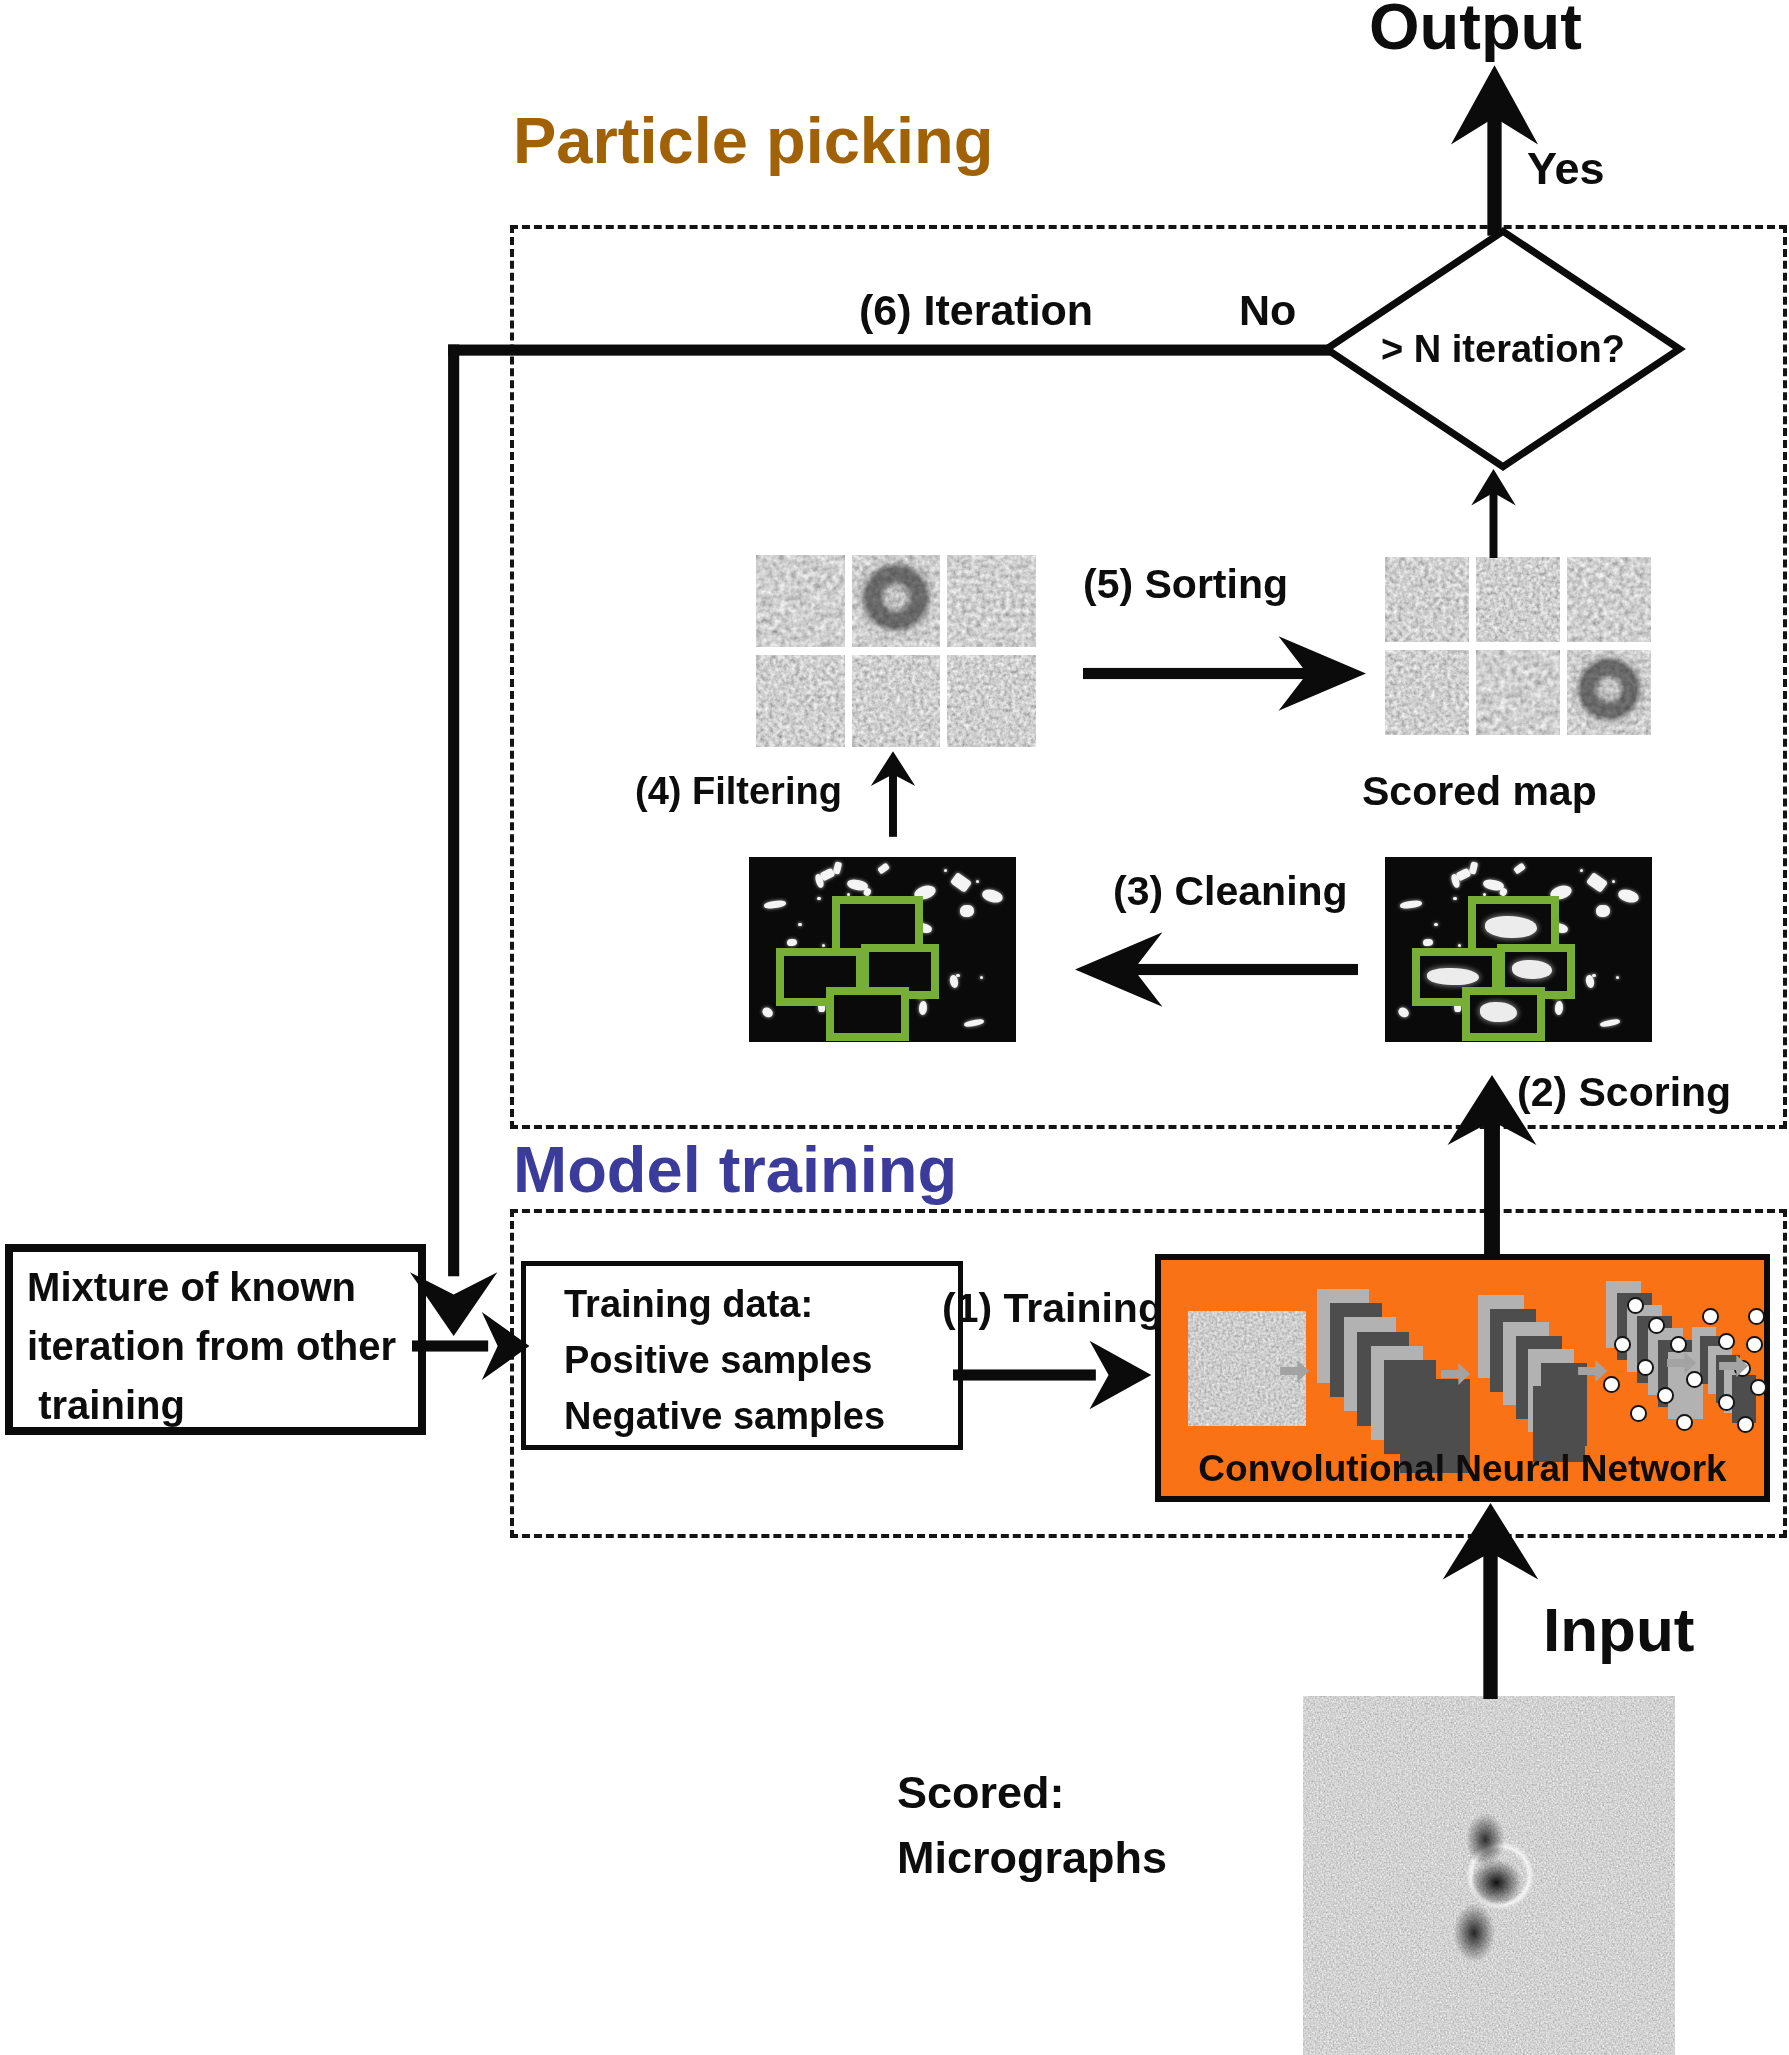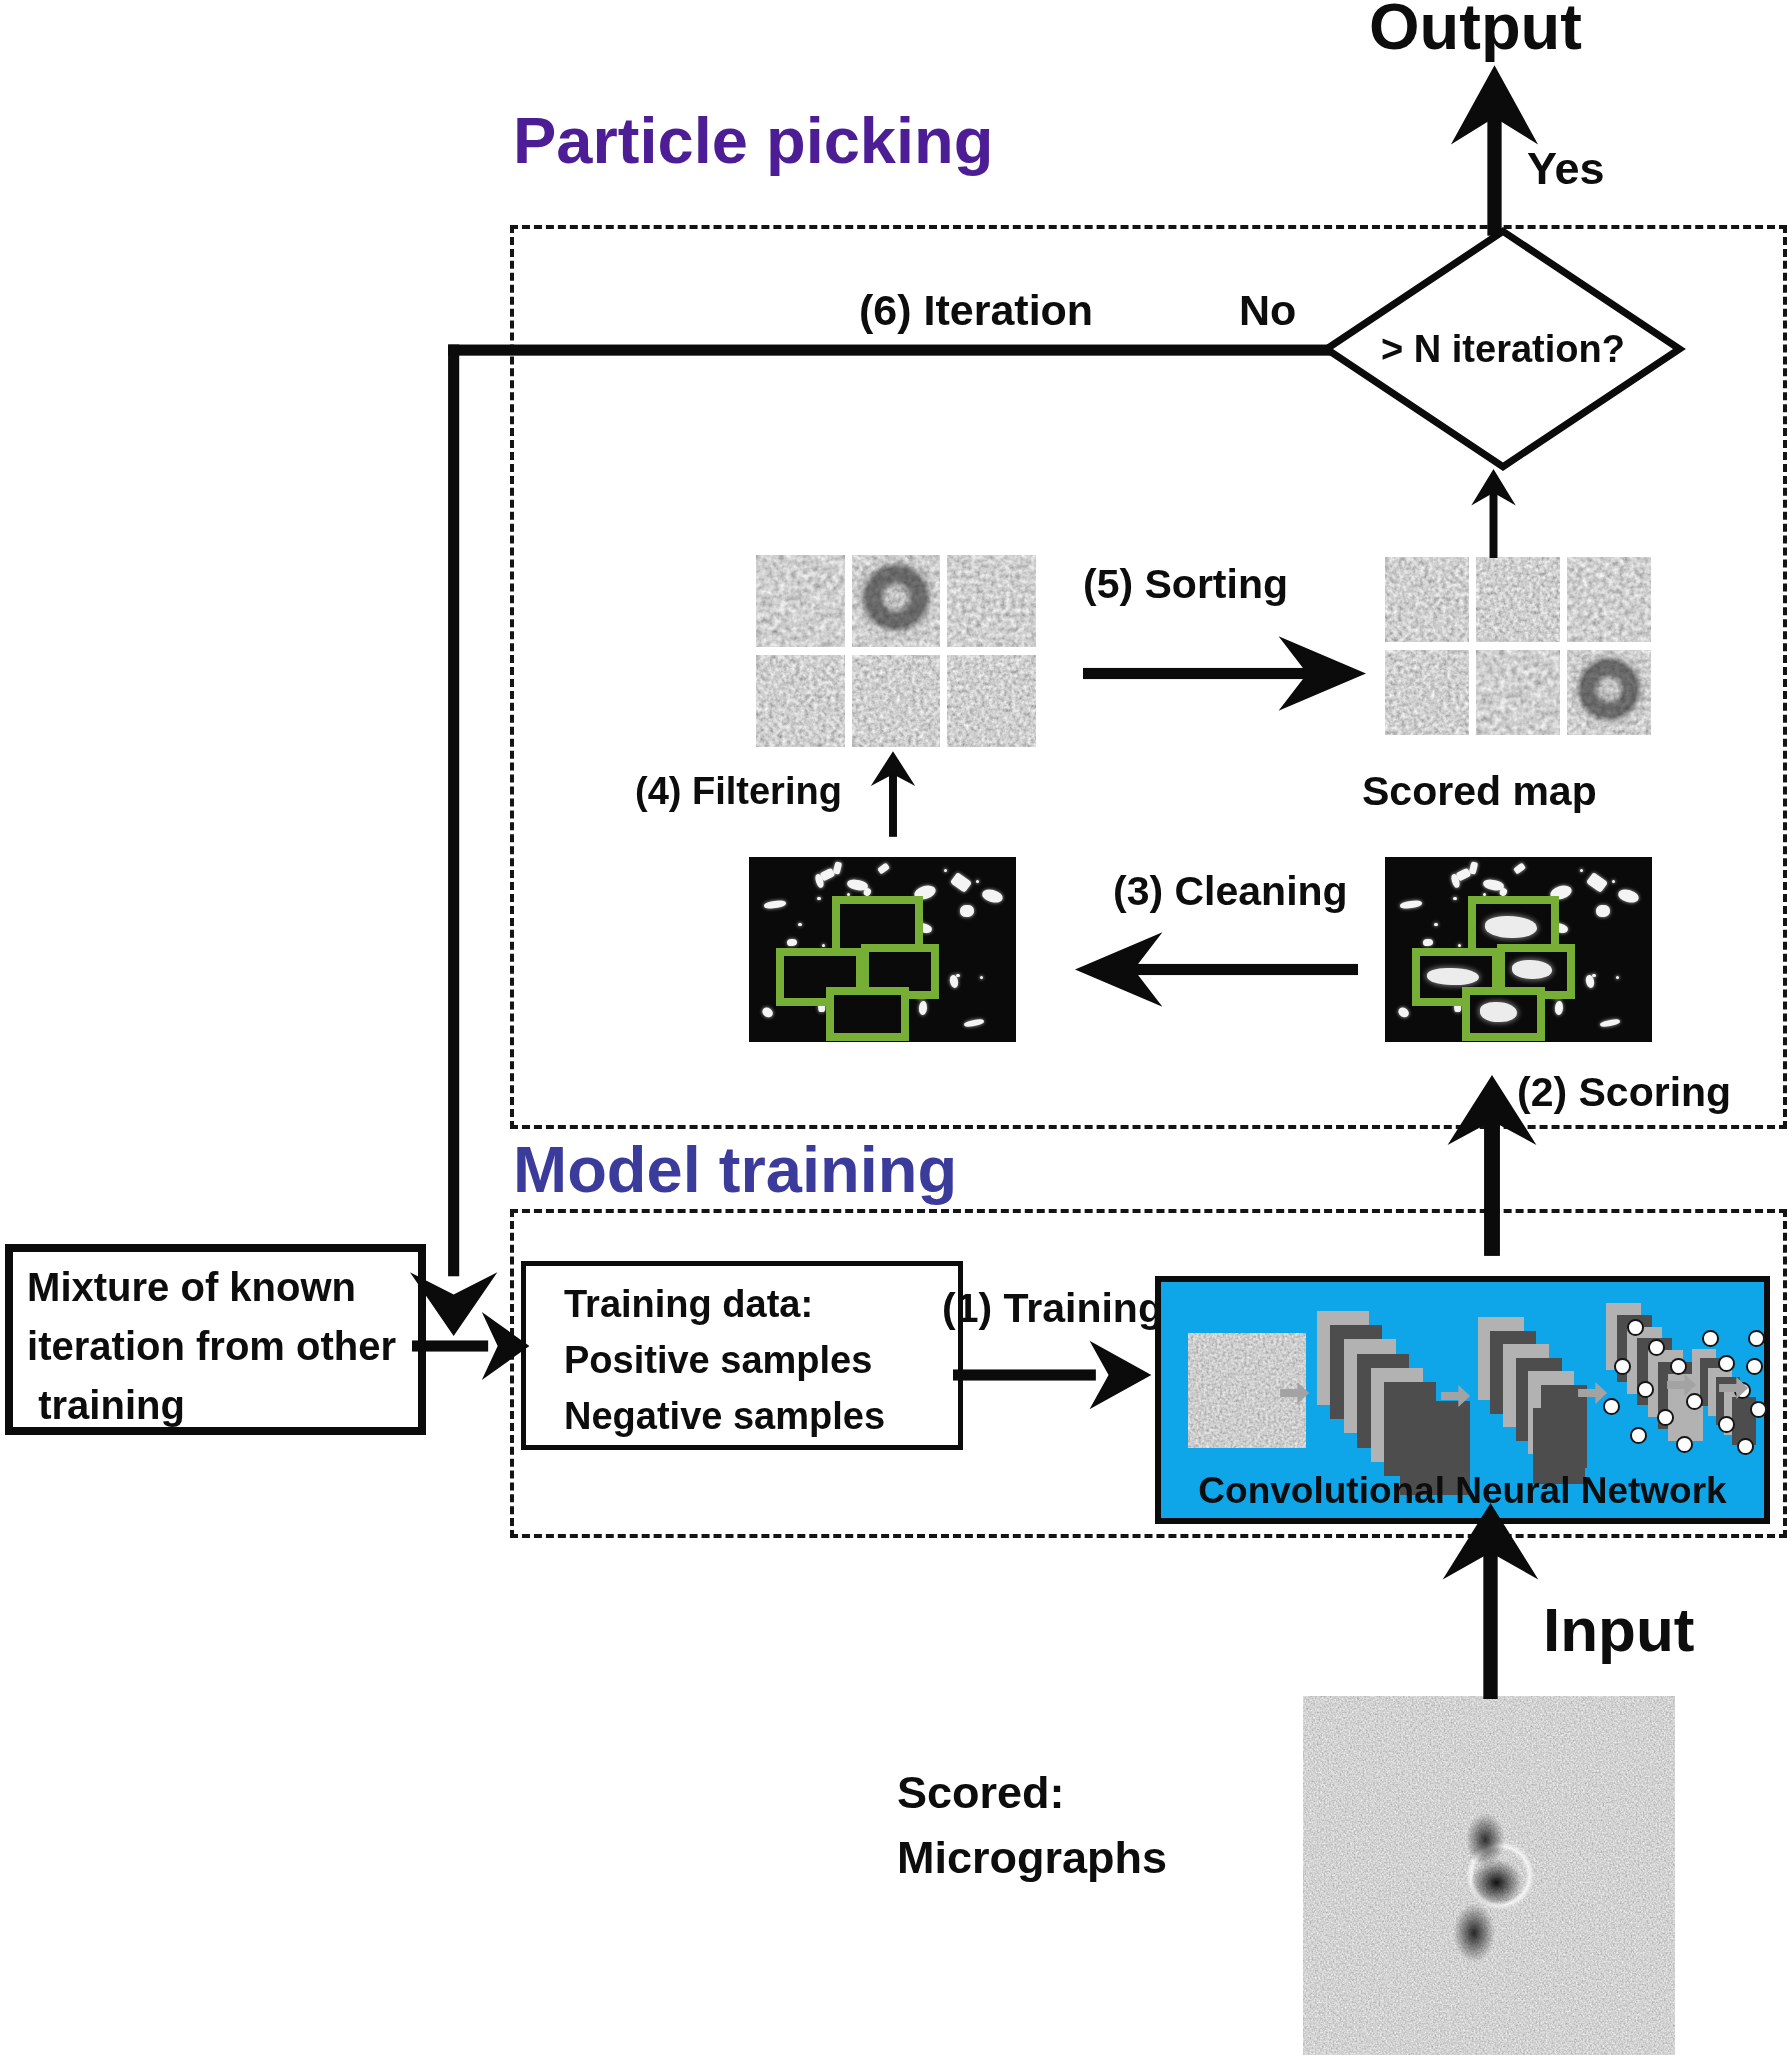--- a/index.html
+++ b/index.html
@@ -18,21 +18,21 @@
   .pgrid .cell{position:relative;overflow:hidden;background:#9a9a9a;}
   .pgrid .cell svg{position:absolute;inset:0;}
   .particle-overlay{position:absolute;inset:0;z-index:2;
      background:radial-gradient(circle at 50% 46%, rgba(40,40,40,.08) 0 14%, rgba(42,42,42,.62) 26% 44%, rgba(130,130,130,.18) 54%, rgba(0,0,0,0) 66%);}
   
   .bmap{position:absolute;background:#0a0a0a;overflow:hidden;z-index:2;}
   .blob{position:absolute;background:#f4f4f4;box-shadow:0 0 3.2px 0.8px rgba(255,255,255,.45);}
   .gbox{position:absolute;border:8px solid #77ae35;background:#0a0a0a;z-index:3;}
   .wblob{position:absolute;background:#ececec;box-shadow:0 0 4.8px 1.6px rgba(255,255,255,.4);}
   
-  .cnnbox{position:absolute;border:6.4px solid #0b0b0b;background:#0ea5e9;z-index:2;margin-top:22px;}
+  .cnnbox{position:absolute;border:6.4px solid #0b0b0b;background:#f97316;z-index:2;}
   .slab{position:absolute;}
   .slab.light{background:#b2b2b2;}
   .slab.dark{background:#4d4d4d;}
   .circ{position:absolute;width:12.7px;height:12.7px;border-radius:50%;border:2.4px solid #161616;background:#fff;}
   .garrow{position:absolute;z-index:3;}
   .garrow polygon{fill:#a3a3a3;}
   .cnn-label{position:absolute;left:0;right:0;bottom:6.4px;text-align:center;font-weight:700;}
   
   .micro{position:absolute;overflow:hidden;background:#9c9c9c;z-index:2;}
   .micro svg{position:absolute;inset:0;}
@@ -129,21 +129,21 @@
       <feFuncG type="linear" slope="0.9" intercept="0.16"></feFuncG>
       <feFuncB type="linear" slope="0.9" intercept="0.16"></feFuncB>
       <feFuncA type="table" tableValues="1 1"></feFuncA>
     </feComponentTransfer>
         </filter>
       </defs>
   </svg>
 
   <div class="lbl" style="left:1369px;top:-11px;font-size:65px;">Output</div>
   <div class="lbl" style="left:1527px;top:143px;font-size:45px;">Yes</div>
-  <div class="lbl blue" style="left: 513px; top: 103px; font-size: 65px; color: #4c1d95;">Particle picking</div>
+  <div class="lbl blue" style="left: 513px; top: 103px; font-size: 65px; color: #a16207;">Particle picking</div>
   <div class="lbl blue" style="left: 513px; top: 1132px; font-size: 65px; color: rgb(59, 59, 155);">Model training</div>
 
   <div class="dashedbox" style="left:510px;top:225px;width:1269px;height:896px;"></div>
   <div class="dashedbox" style="left:510px;top:1209px;width:1269px;height:321px;"></div>
 
   <svg class="abs" style="left:1320px;top:225px;z-index:4;" width="366" height="248" viewBox="0 0 460 312">
     <polygon points="230,8 452,156 230,304 8,156" fill="#ffffff" stroke="#0b0b0b" stroke-width="9"></polygon>
   </svg>
   <div class="lbl" style="left:1344px;top:328px;width:318px;text-align:center;font-size:38px;z-index:6;">&gt; N iteration?</div>
 

